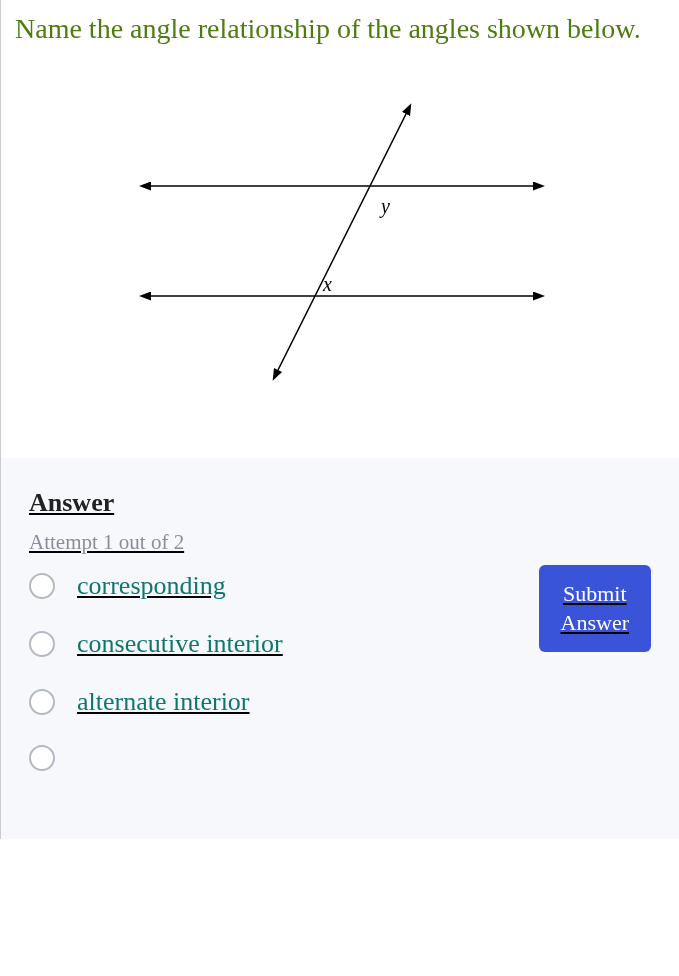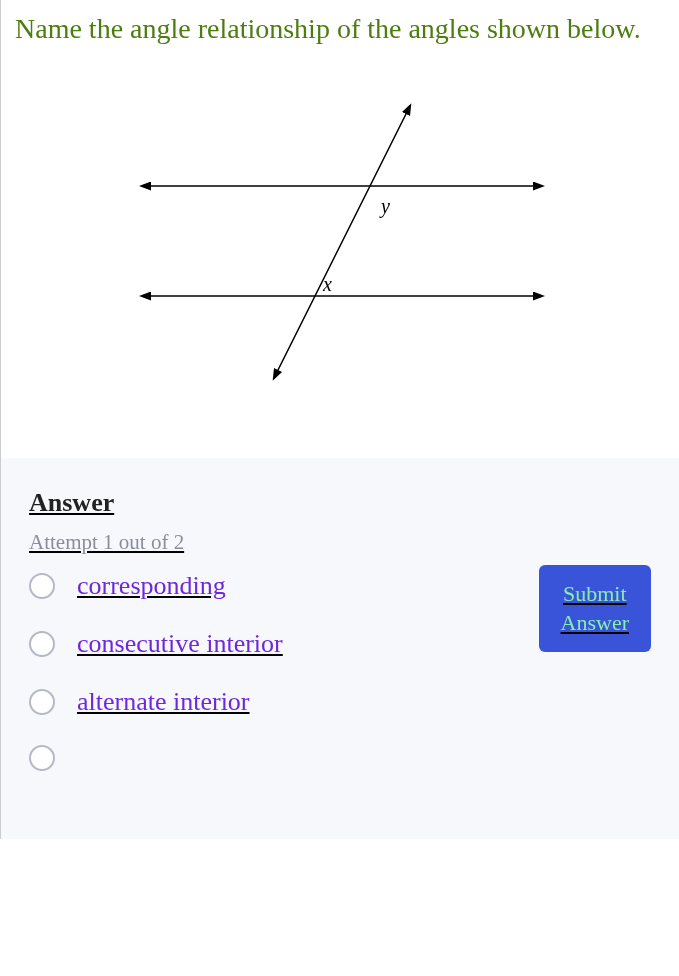--- a/index.html
+++ b/index.html
@@ -63,25 +63,25 @@
       width: 26px;
       height: 26px;
       border: 2px solid #b5b9c4;
       border-radius: 50%;
       margin-right: 22px;
       flex-shrink: 0;
       background: #fff;
     }
     .option-label {
       font-size: 26px;
-      color: #6d28d9;
+      color: #0f766e;
     }
     .submit-button {
       background: #3954d9;
-      color: #86efac;
+      color: #ffffff;
       border: none;
       border-radius: 6px;
       font-family: Georgia, 'Times New Roman', serif;
       font-size: 22px;
       padding: 14px 22px;
       text-align: center;
       line-height: 1.35;
       cursor: pointer;
       margin-left: 10px;
       margin-top: -6px;

